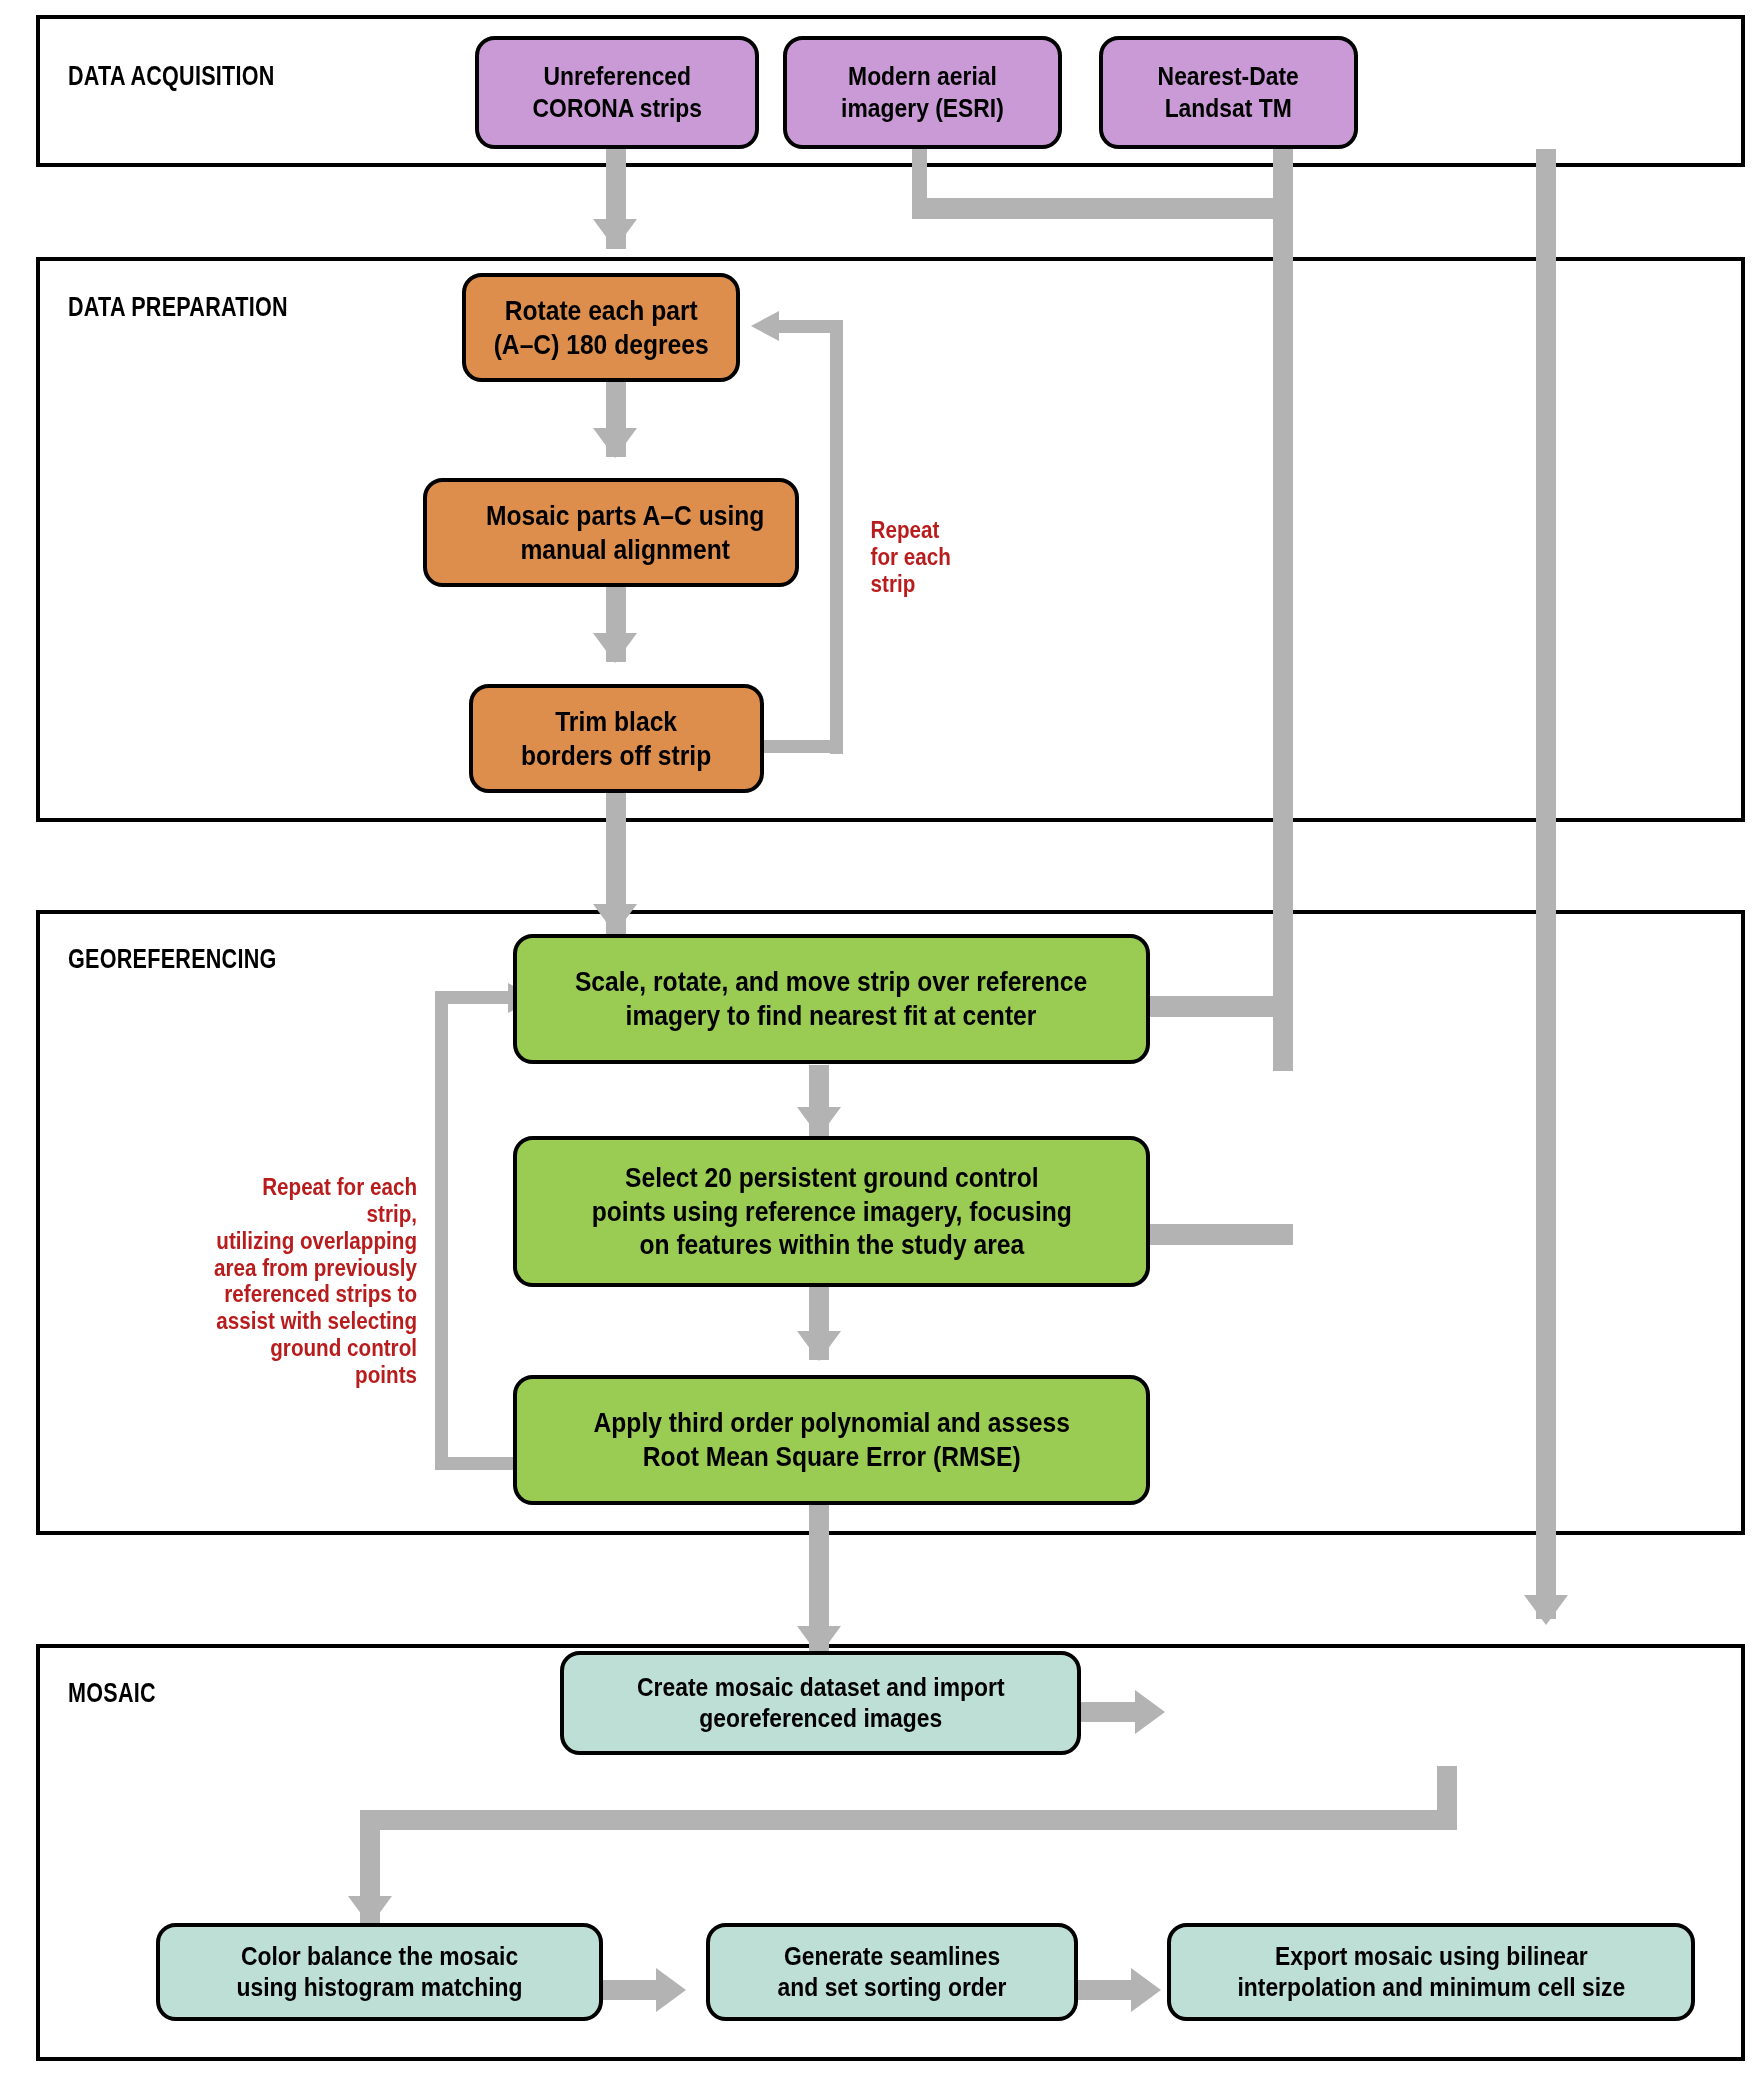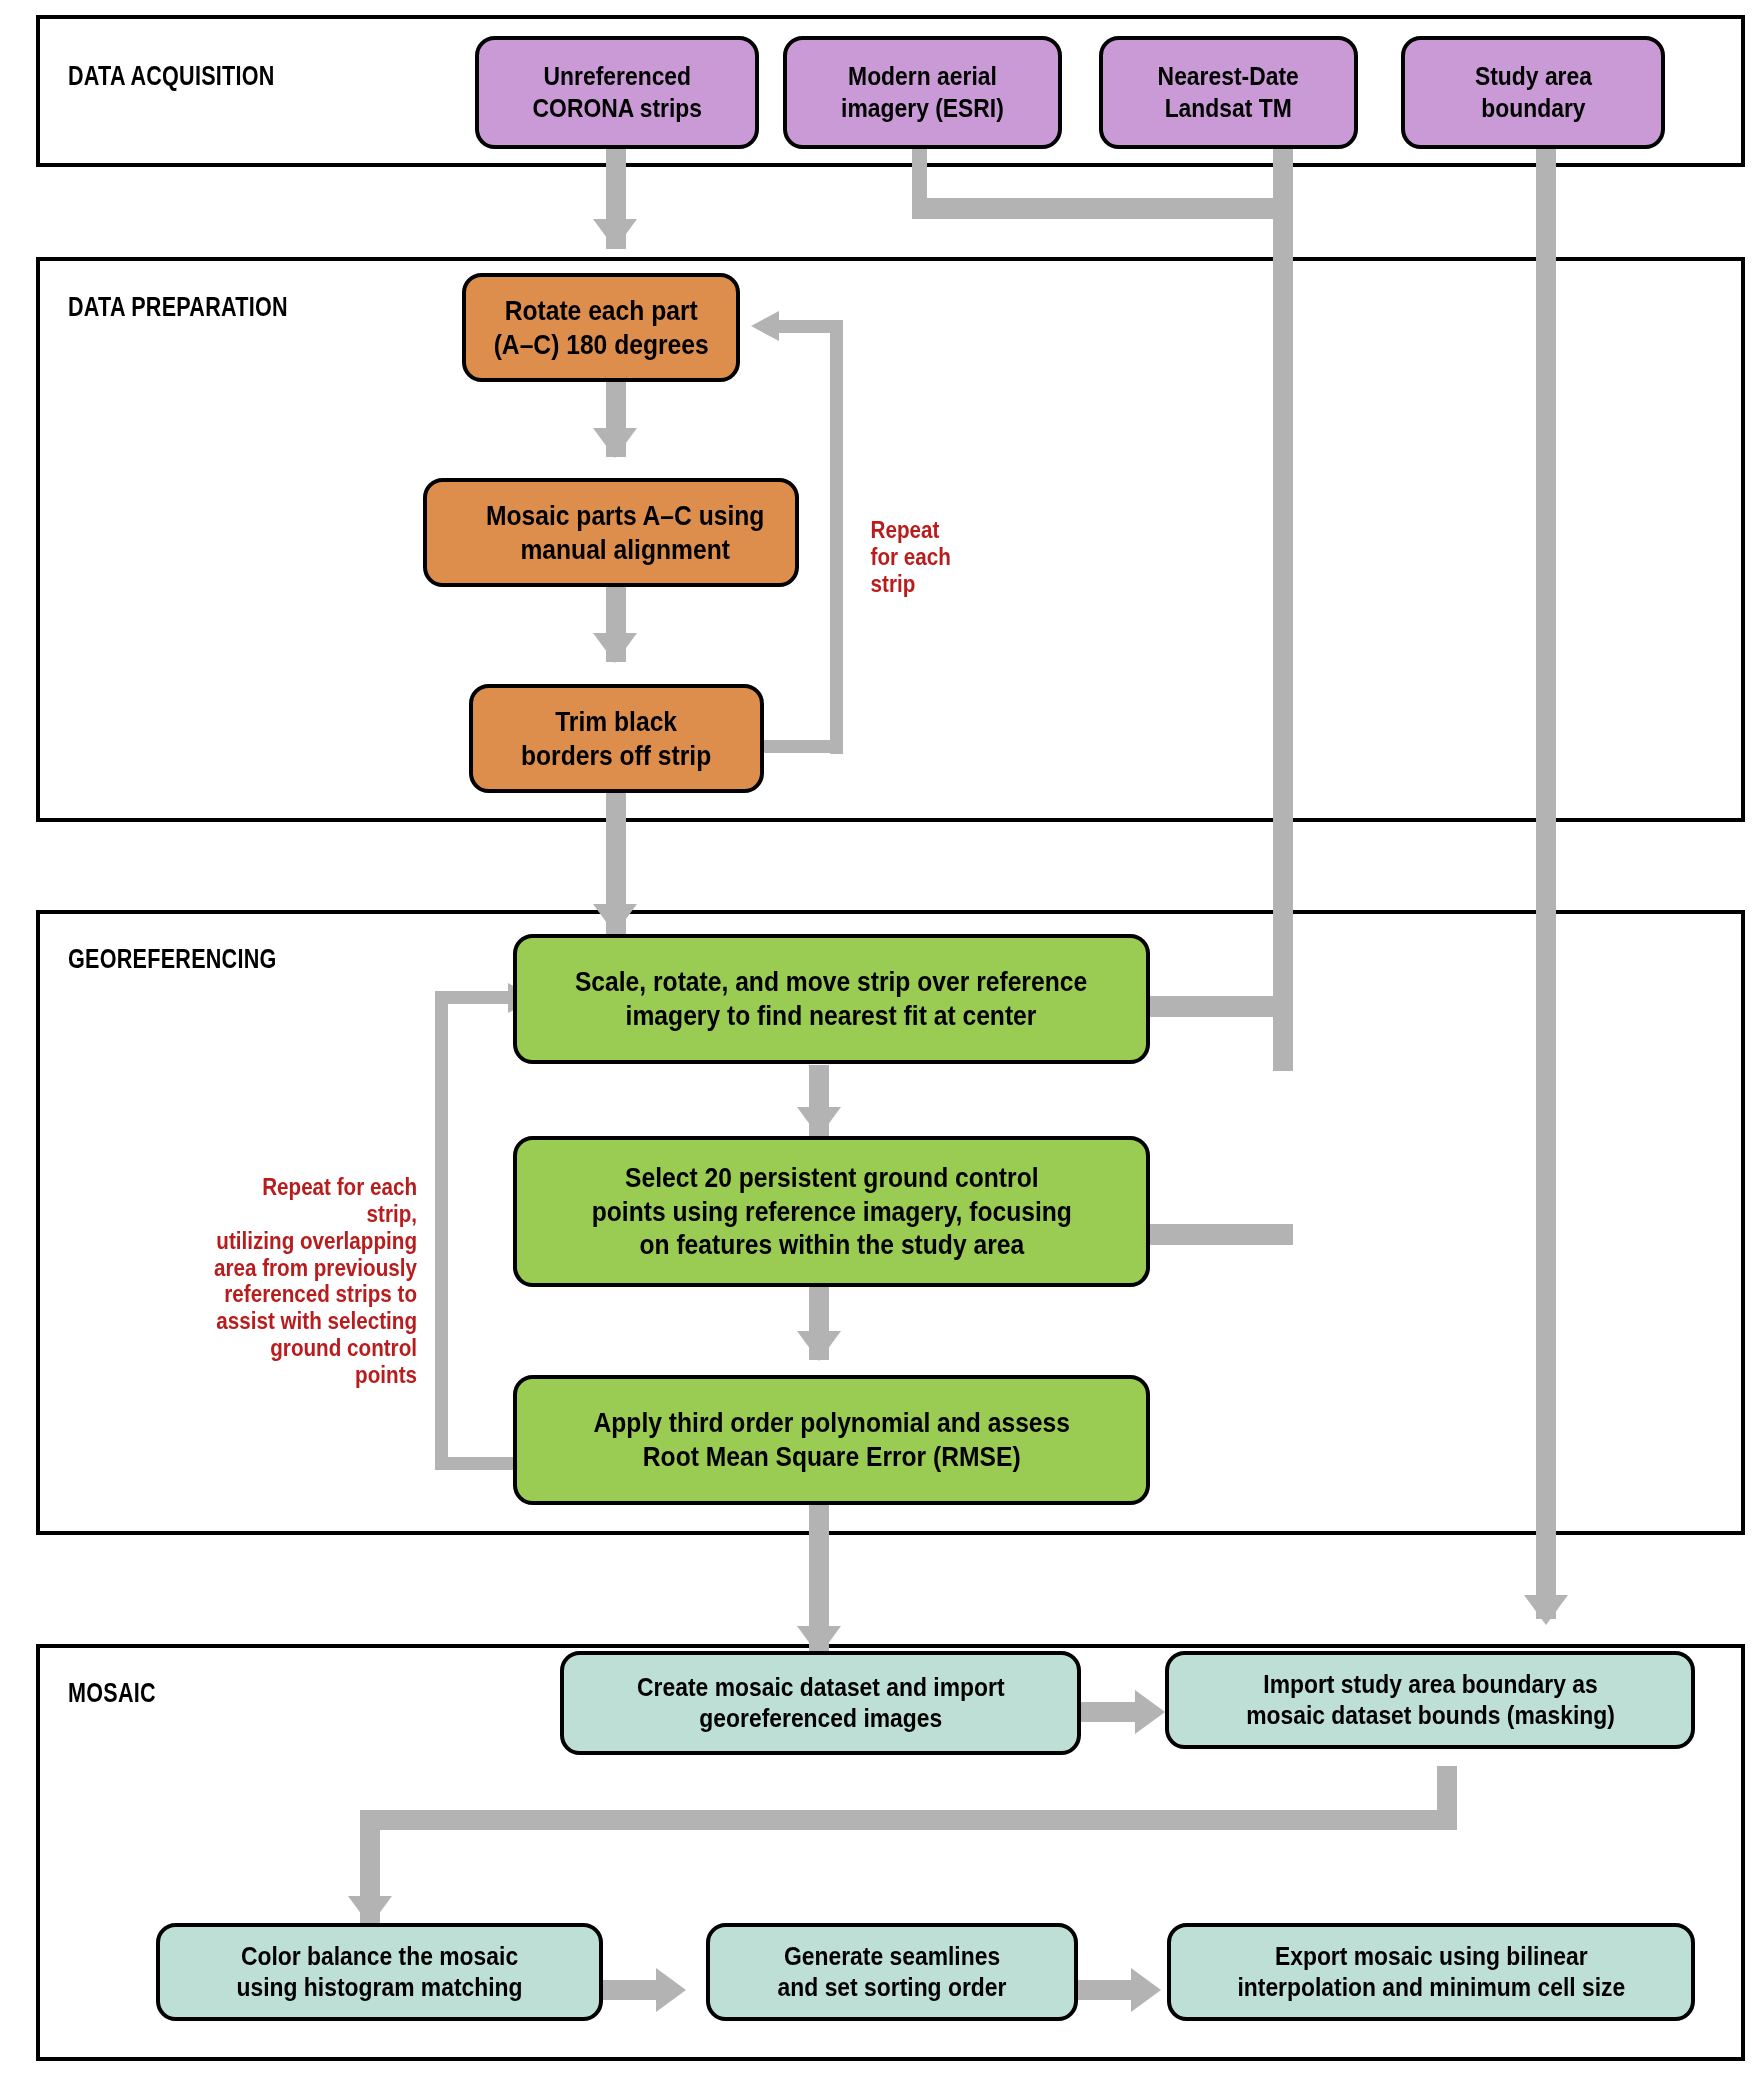--- a/index.html
+++ b/index.html
@@ -167,24 +167,20 @@
 CORONA strips</span>
   </div>
   <div class="node n-purple" style="left:783px; top:36px; width:279px; height:113px; font-size:26px;">
     <span style="white-space: pre-line;">Modern aerial
 imagery (ESRI)</span>
   </div>
   <div class="node n-purple" style="left:1099px; top:36px; width:259px; height:113px; font-size:26px;">
     <span style="white-space: pre-line;">Nearest-Date
 Landsat TM</span>
   </div>
-  <div class="node n-purple" style="left:1401px; top:36px; width:264px; height:113px; font-size:26px;">
-    <span style="white-space: pre-line;">Study area
-boundary</span>
-  </div>
 
   <div class="node n-orange" style="left:462px; top:273px; width:278px; height:109px; font-size:28px;">
     <span style="white-space: pre-line;">Rotate each part
 (A–C) 180 degrees</span>
   </div>
   <div class="node n-orange" style="left:423px; top:478px; width:376px; height:109px; font-size:28px;padding-left:37px;">
     <span style="white-space: pre-line;">Mosaic parts A–C using
 manual alignment</span>
   </div>
   <div class="node n-orange" style="left:469px; top:684px; width:295px; height:109px; font-size:28px;">
@@ -203,24 +199,20 @@
   </div>
   <div class="node n-green" style="left:505px; top:1375px; width:637px; height:130px; font-size:28px;">
     <span style="white-space: pre-line;">Apply third order polynomial and assess
 Root Mean Square Error (RMSE)</span>
   </div>
 
   <div class="node n-teal" style="left:560px; top:1651px; width:521px; height:104px; font-size:26px;">
     <span style="white-space: pre-line;">Create mosaic dataset and import
 georeferenced images</span>
   </div>
-  <div class="node n-teal" style="left:1165px; top:1651px; width:530px; height:98px; font-size:26px;">
-    <span style="white-space: pre-line;">Import study area boundary as
-mosaic dataset bounds (masking)</span>
-  </div>
   <div class="node n-teal" style="left:156px; top:1923px; width:447px; height:98px; font-size:26px;">
     <span style="white-space: pre-line;">Color balance the mosaic
 using histogram matching</span>
   </div>
   <div class="node n-teal" style="left:706px; top:1923px; width:372px; height:98px; font-size:26px;">
     <span style="white-space: pre-line;">Generate seamlines
 and set sorting order</span>
   </div>
   <div class="node n-teal" style="left:1167px; top:1923px; width:528px; height:98px; font-size:26px;">
     <span style="white-space: pre-line;">Export mosaic using bilinear

